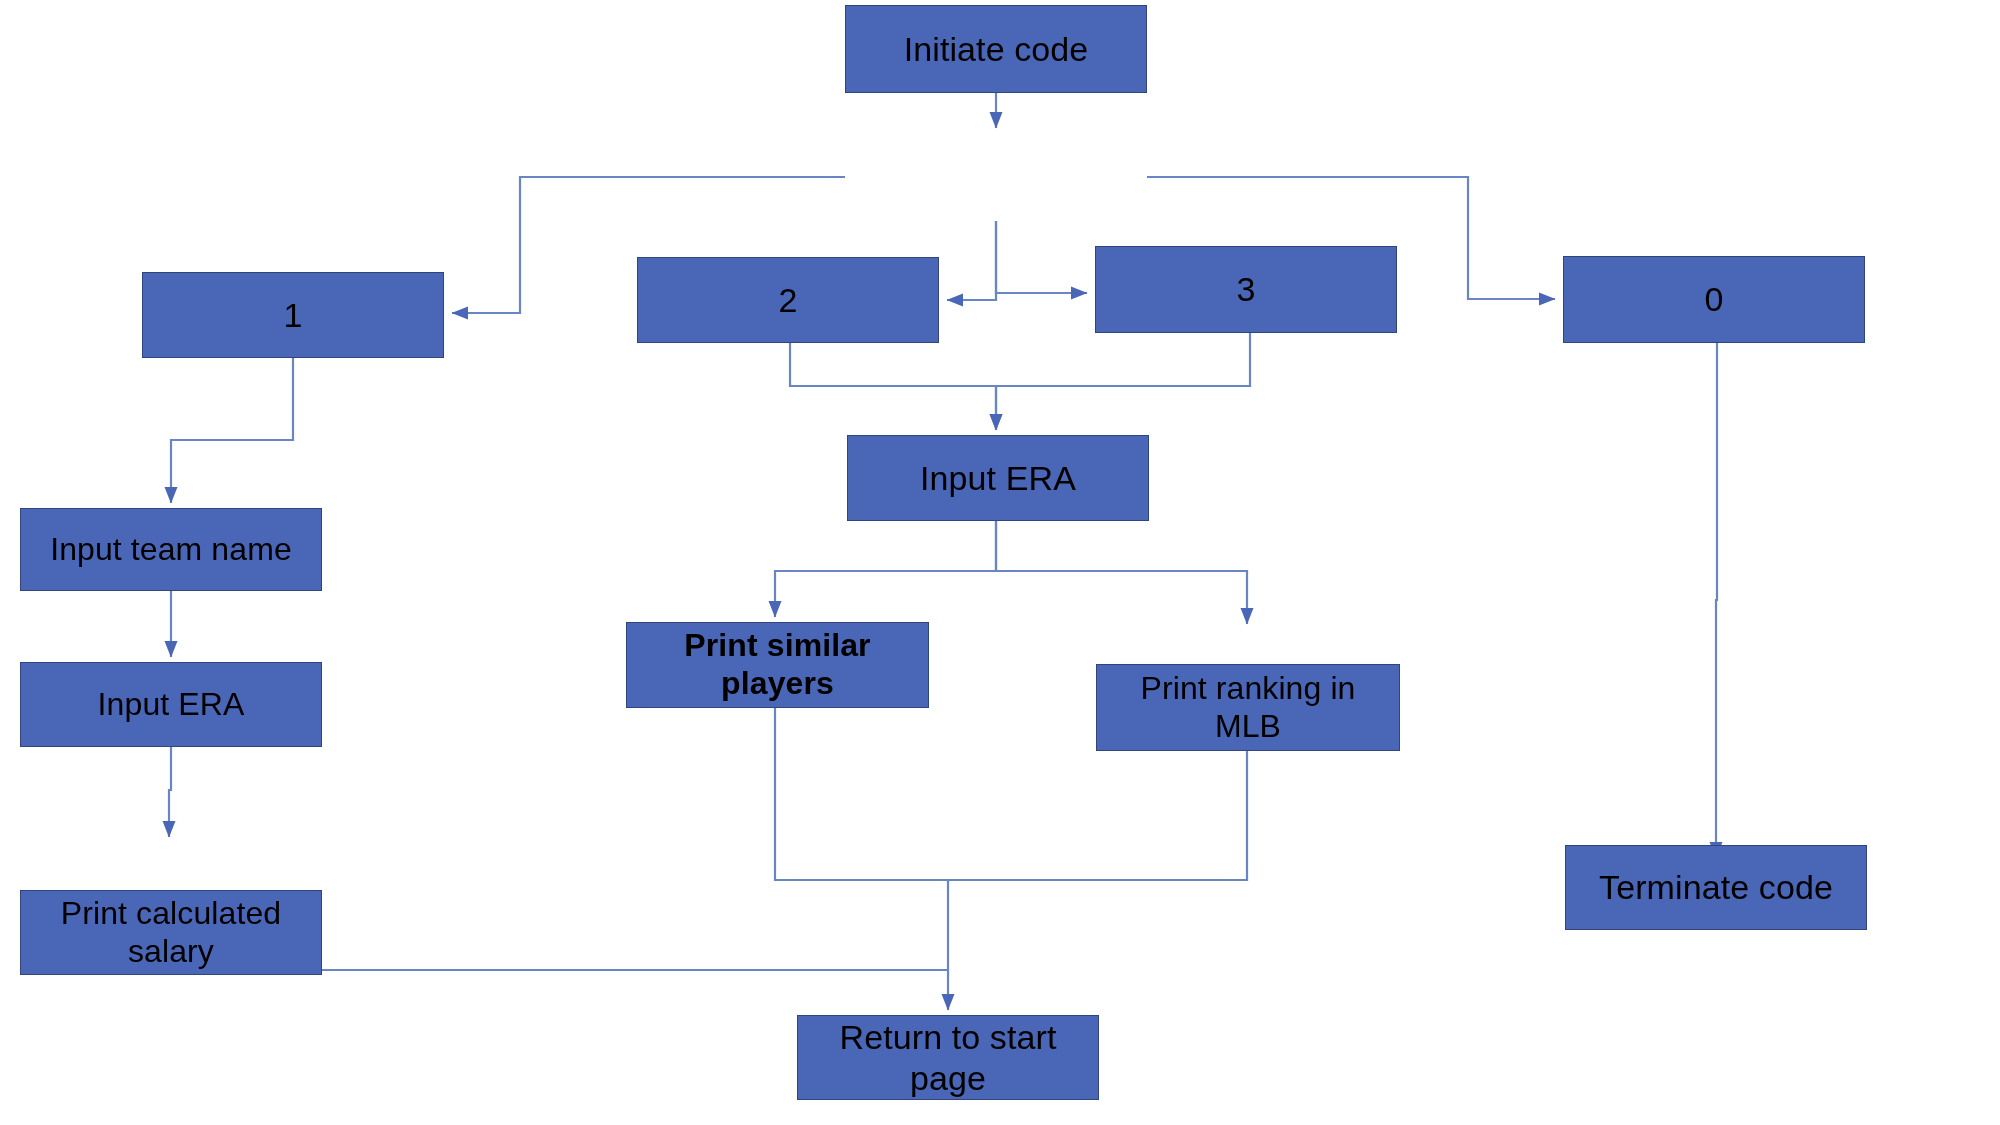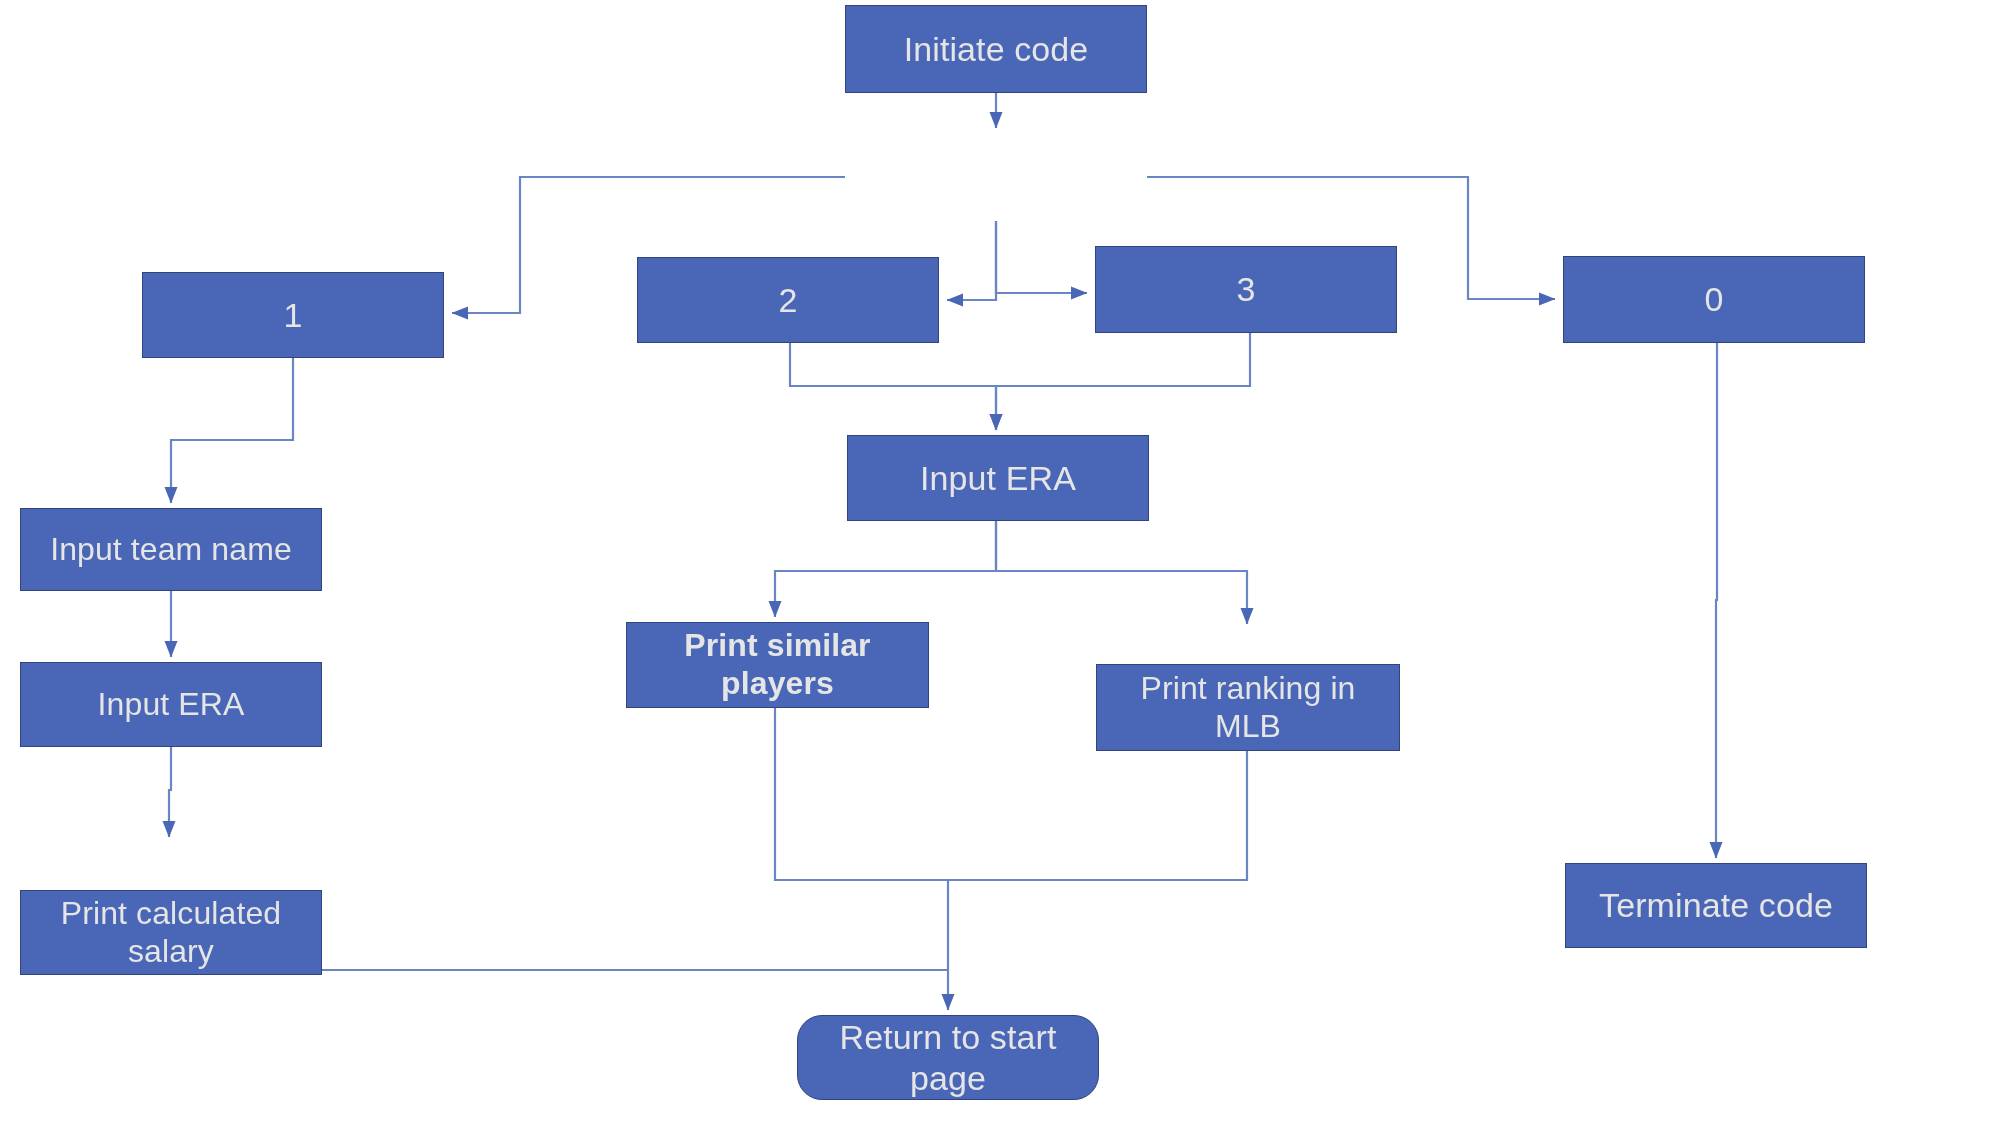--- a/index.html
+++ b/index.html
@@ -24,21 +24,21 @@
     top: 0;
     width: 2000px;
     height: 1125px;
     pointer-events: none;
   }
   .node {
     position: absolute;
     box-sizing: border-box;
     background: #4A66B6;
     border: 1.5px solid #32447c;
-    color: #e5e5e5;
+    color: #000000;
     display: flex;
     align-items: center;
     justify-content: center;
     text-align: center;
     line-height: 1.18;
     font-weight: 400;
     letter-spacing: 0.1px;
     padding: 2px 6px;
     font-size: 34px;
   }
@@ -137,22 +137,22 @@
   <div class="node" style="left:626px; top:622px; width:303px; height:86px; font-size:32px;font-weight:bold;">
     <span class="node-label">Print similar
 players</span>
   </div>
 
   <div class="node" style="left:1096px; top:629px; width:304px; height:87px; font-size:32px;margin-top:35px;">
     <span class="node-label">Print ranking in
 MLB</span>
   </div>
 
-  <div class="node" style="left:797px; top:1015px; width:302px; height:85px; font-size:34px;border-radius:25px;">
+  <div class="node" style="left:797px; top:1015px; width:302px; height:85px; font-size:34px;">
     <span class="node-label">Return to start
 page</span>
   </div>
 
-  <div class="node" style="left:1565px; top:863px; width:302px; height:85px; font-size:34px;">
+  <div class="node" style="left:1565px; top:845px; width:302px; height:85px; font-size:34px;">
     <span class="node-label">Terminate code</span>
   </div>
 
 </div>
 
 </body></html>

